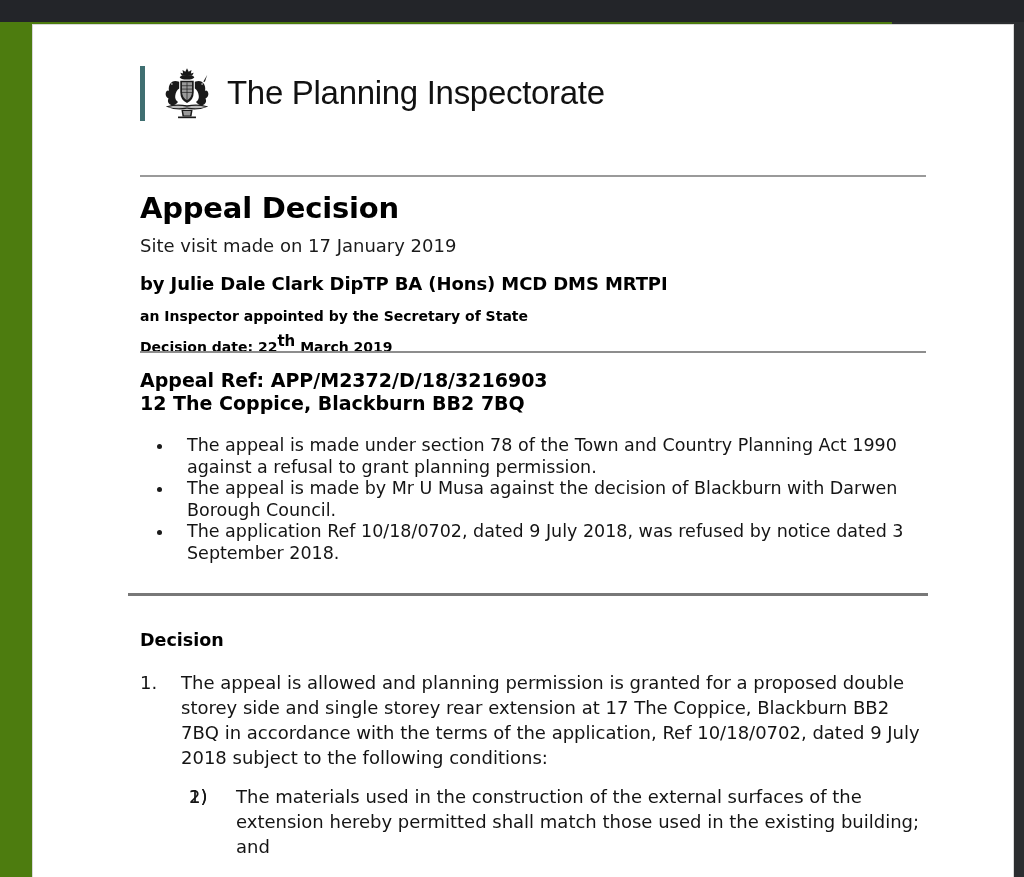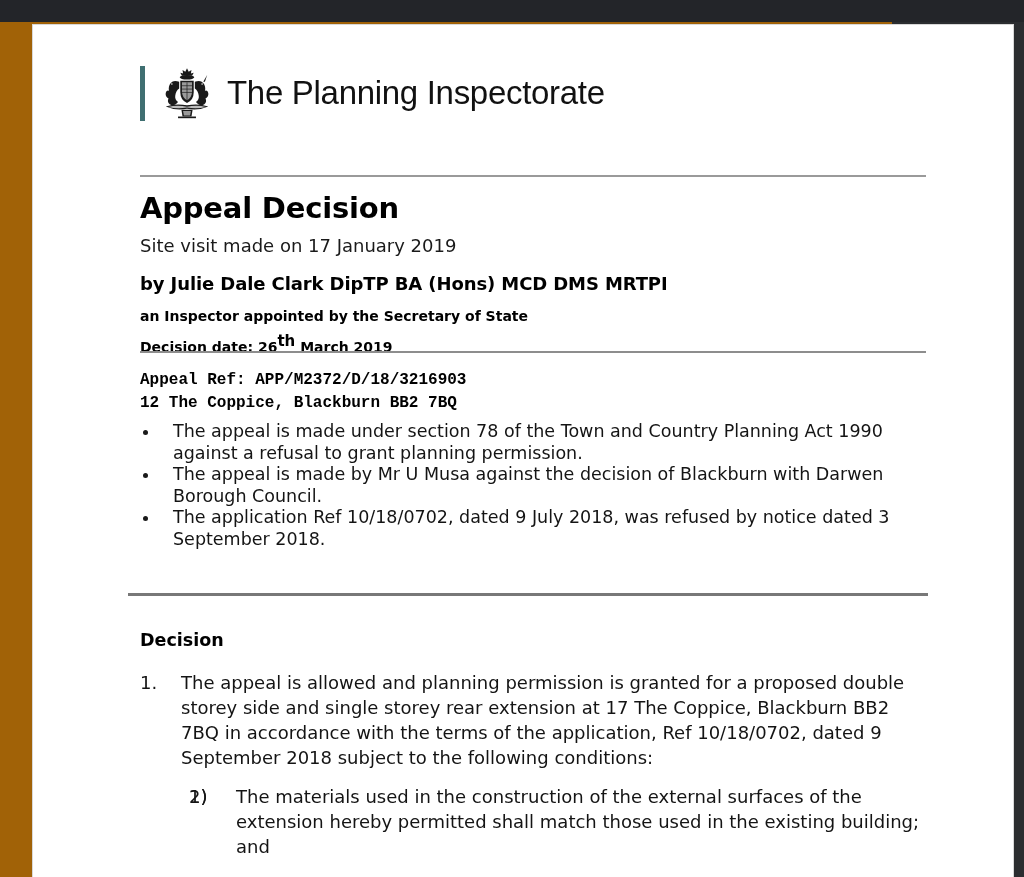--- a/index.html
+++ b/index.html
@@ -10,21 +10,21 @@
   body {
     width: 1024px;
     height: 877px;
     overflow: hidden;
     font-family: "DejaVu Sans", sans-serif;
   }
   .viewer {
     position: relative;
     width: 892px;
     height: 877px;
-    background: #a16207;
+    background: #4d7c0f;
   }
   .viewer-topbar {
     position: absolute;
     top: 0; left: 0;
     width: 1024px;
     height: 22px;
     background: #232529;
   }
   .page {
     position: absolute;
@@ -126,34 +126,33 @@
     font-size: 15px;
     vertical-align: super;
     text-align: center;
   }
 
   .appeal-ref {
     position: absolute;
     left: 107px;
     top: 344px;
     font-weight: bold;
-    font-size: 16px;
+    font-size: 19px;
     color: #000;
     line-height: 23px;
-    font-family: Liberation Mono, monospace;
   }
   .appeal-ref div { white-space: nowrap; }
 
   
   .bullets {
     position: absolute;
     left: 107px;
     top: 396px;
     width: 760px;
-    margin: 0;
+    margin: 14px;
     padding: 0;
     list-style: none;
     font-size: 17.5px;
     color: #141414;
     line-height: 21.5px;
   }
   .bullets li {
     position: relative;
     padding-left: 33px;
     margin-bottom: 0px;
@@ -265,21 +264,21 @@
       </div>
 
       <div class="rule rule-top"></div>
 
       <div class="doc-title">Appeal Decision</div>
       <div class="site-visit">Site visit made on 17 January 2019</div>
       <div class="inspector">by Julie Dale Clark DipTP BA (Hons) MCD DMS MRTPI</div>
       <div class="appointed">an Inspector appointed by the Secretary of State</div>
       <div class="decision-date">
         <span>Decision date:</span>
-        <span>26</span><sup>th</sup>
+        <span>22</span><sup>th</sup>
         <span>March 2019</span>
       </div>
       <div class="rule rule-date"></div>
 
       <div class="appeal-ref">
         <div>Appeal Ref: APP/M2372/D/18/3216903</div>
         <div>12 The Coppice, Blackburn BB2 7BQ</div>
       </div>
 
       <ul class="bullets">
@@ -288,21 +287,21 @@
         <li>The application Ref 10/18/0702, dated 9 July 2018, was refused by notice dated 3 September 2018.</li>
       </ul>
 
       <div class="rule rule-mid"></div>
 
       <div class="section-heading">Decision</div>
 
       <ol class="numbered">
         <li>
           <span class="marker">1.</span>
-          <span>The appeal is allowed and planning permission is granted for a proposed double storey side and single storey rear extension at 17 The Coppice, Blackburn BB2 7BQ in accordance with the terms of the application, Ref 10/18/0702, dated 9 September 2018 subject to the following conditions:</span>
+          <span>The appeal is allowed and planning permission is granted for a proposed double storey side and single storey rear extension at 17 The Coppice, Blackburn BB2 7BQ in accordance with the terms of the application, Ref 10/18/0702, dated 9 July 2018 subject to the following conditions:</span>
 
           <ol class="conditions">
             <li>
               <span class="marker">1)</span>
             </li>
             <li>
               <span class="marker">2)</span>
               <span>The materials used in the construction of the external surfaces of the extension hereby permitted shall match those used in the existing building; and</span>
             </li>
           </ol>

